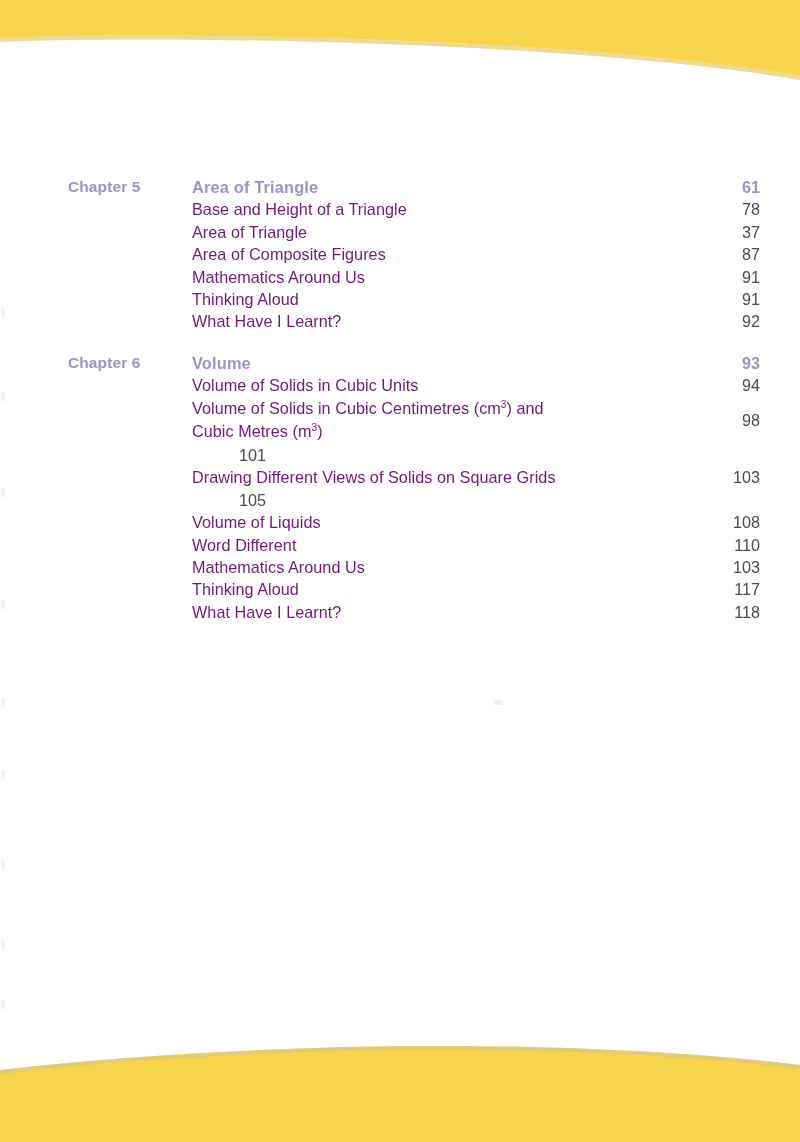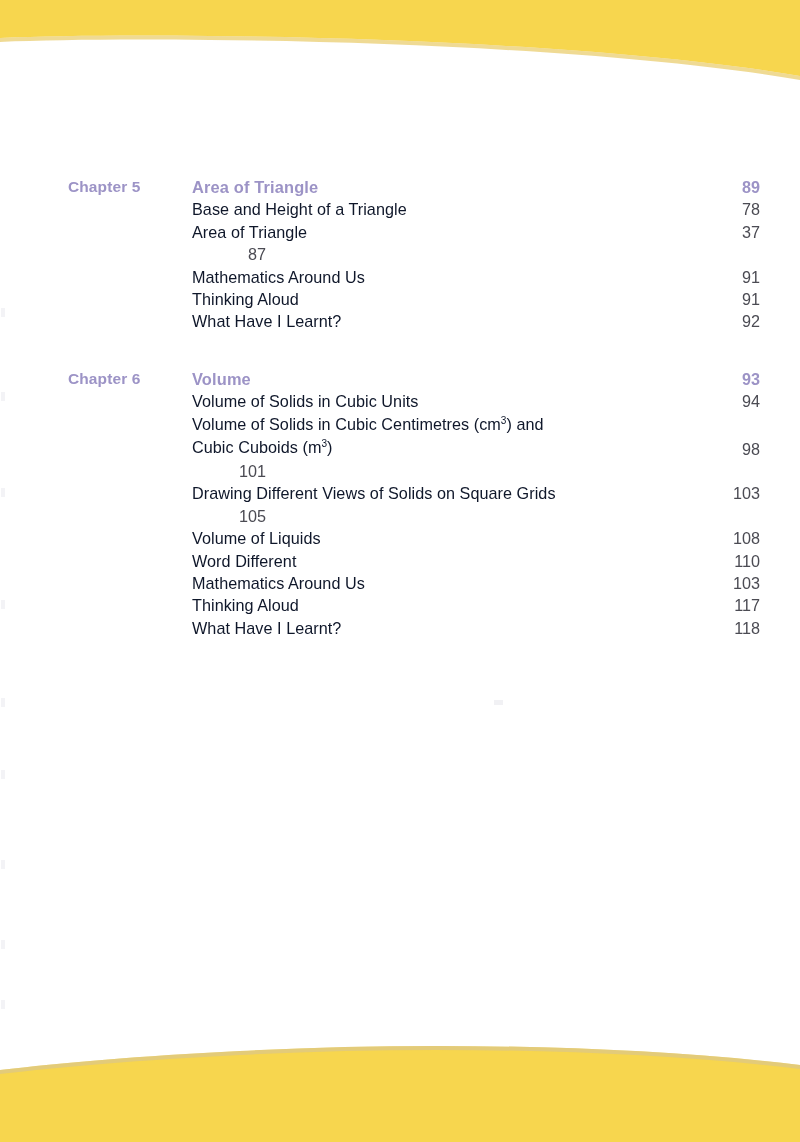--- a/index.html
+++ b/index.html
@@ -78,21 +78,21 @@
     flex: 0 0 124px;
     font-size: 15.5px;
     font-weight: bold;
     color: #9c93c6;
     letter-spacing: .1px;
     white-space: nowrap;
   }
   .col-title {
     flex: 1 1 auto;
     font-size: 16.2px;
-    color: #0f172a;
+    color: #701a75;
     letter-spacing: .05px;
     padding-right: 12px;
   }
   .col-page {
     width: 74px;
     flex: 0 0 74px;
     text-align: right;
     font-size: 16.2px;
     color: #4b4b53;
     white-space: nowrap;
@@ -105,21 +105,21 @@
     color: #9c93c6;
     letter-spacing: .15px;
   }
   .row.heading .col-page {
     font-weight: bold;
     color: #9c93c6;
   }
 
   
   .row.wrapped {
-    align-items: flex-end;
+    align-items: center;
   }
   .row.wrapped .col-title {
     line-height: 23.6px;
   }
 
   sup {
     font-size: 0.62em;
     vertical-align: super;
     line-height: 0;
   }
@@ -152,37 +152,38 @@
   </div>
   <div class="speck" aria-hidden="true"></div>
 
   <div class="toc">
 
     <div class="chapter-block" style="top:176px">
 
       <div class="row heading">
         <div class="col-chapter">Chapter 5</div>
         <div class="col-title">Area of Triangle</div>
-        <div class="col-page">89</div>
+        <div class="col-page">61</div>
       </div>
 
       <div class="row">
         <div class="col-chapter"></div>
         <div class="col-title">Base and Height of a Triangle</div>
         <div class="col-page">78</div>
       </div>
 
       <div class="row">
         <div class="col-chapter"></div>
         <div class="col-title">Area of Triangle</div>
         <div class="col-page">37</div>
       </div>
 
       <div class="row">
         <div class="col-chapter"></div>
+        <div class="col-title">Area of Composite Figures</div>
         <div class="col-page">87</div>
       </div>
 
       <div class="row">
         <div class="col-chapter"></div>
         <div class="col-title">Mathematics Around Us</div>
         <div class="col-page">91</div>
       </div>
 
       <div class="row">
@@ -192,37 +193,37 @@
       </div>
 
       <div class="row">
         <div class="col-chapter"></div>
         <div class="col-title">What Have I Learnt?</div>
         <div class="col-page">92</div>
       </div>
 
     </div>
 
-    <div class="chapter-block" style="top:368px">
+    <div class="chapter-block" style="top:352px">
 
       <div class="row heading">
         <div class="col-chapter">Chapter 6</div>
         <div class="col-title">Volume</div>
         <div class="col-page">93</div>
       </div>
 
       <div class="row">
         <div class="col-chapter"></div>
         <div class="col-title">Volume of Solids in Cubic Units</div>
         <div class="col-page">94</div>
       </div>
 
       <div class="row wrapped">
         <div class="col-chapter"></div>
-        <div class="col-title"><span>Volume of Solids in Cubic Centimetres (cm</span><sup>3</sup><span>) and</span><br><span>Cubic Cuboids (m</span><sup>3</sup><span>)</span></div>
+        <div class="col-title"><span>Volume of Solids in Cubic Centimetres (cm</span><sup>3</sup><span>) and</span><br><span>Cubic Metres (m</span><sup>3</sup><span>)</span></div>
         <div class="col-page">98</div>
       </div>
 
       <div class="row">
         <div class="col-chapter"></div>
         <div class="col-page">101</div>
       </div>
 
       <div class="row">
         <div class="col-chapter"></div>

